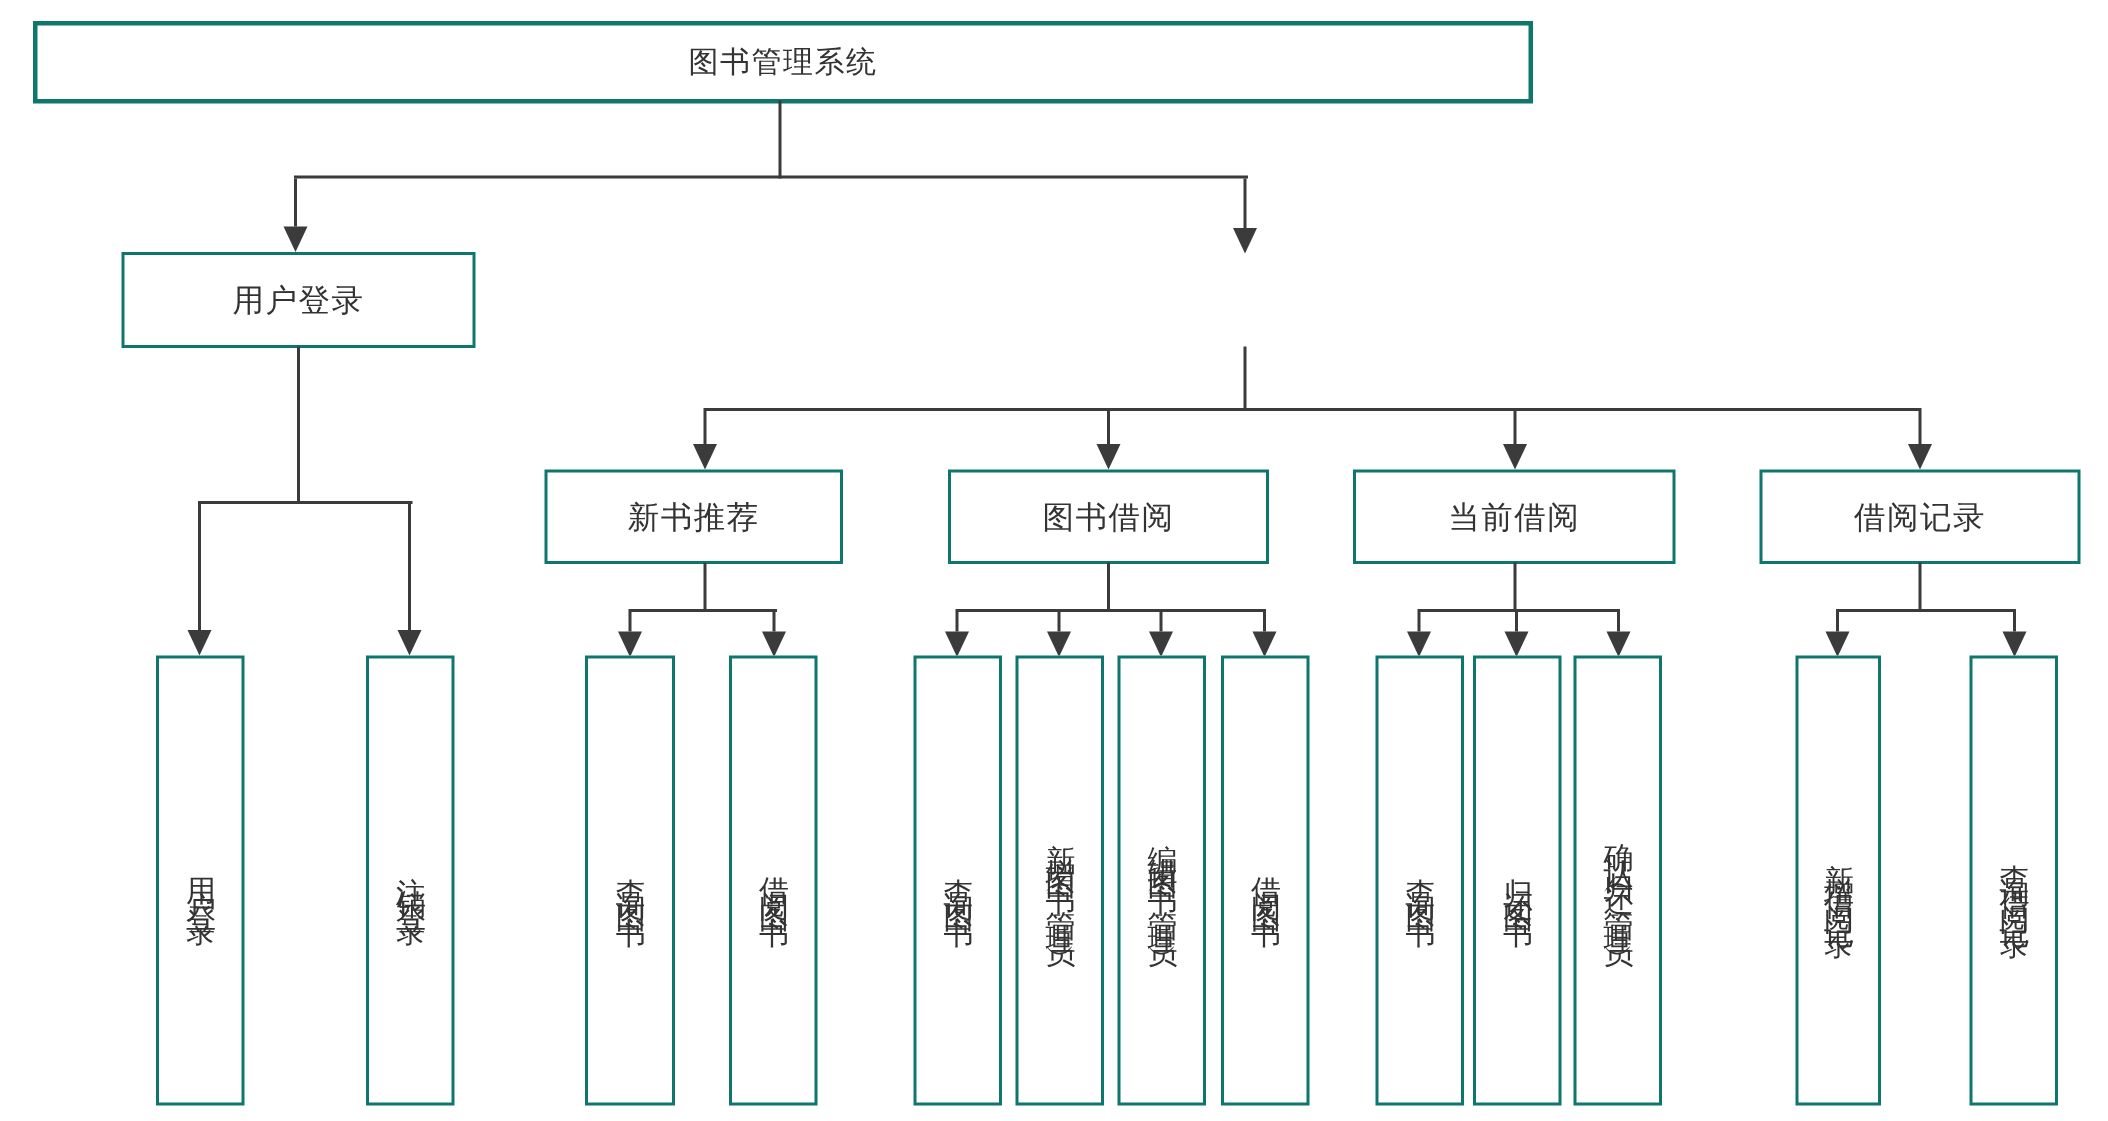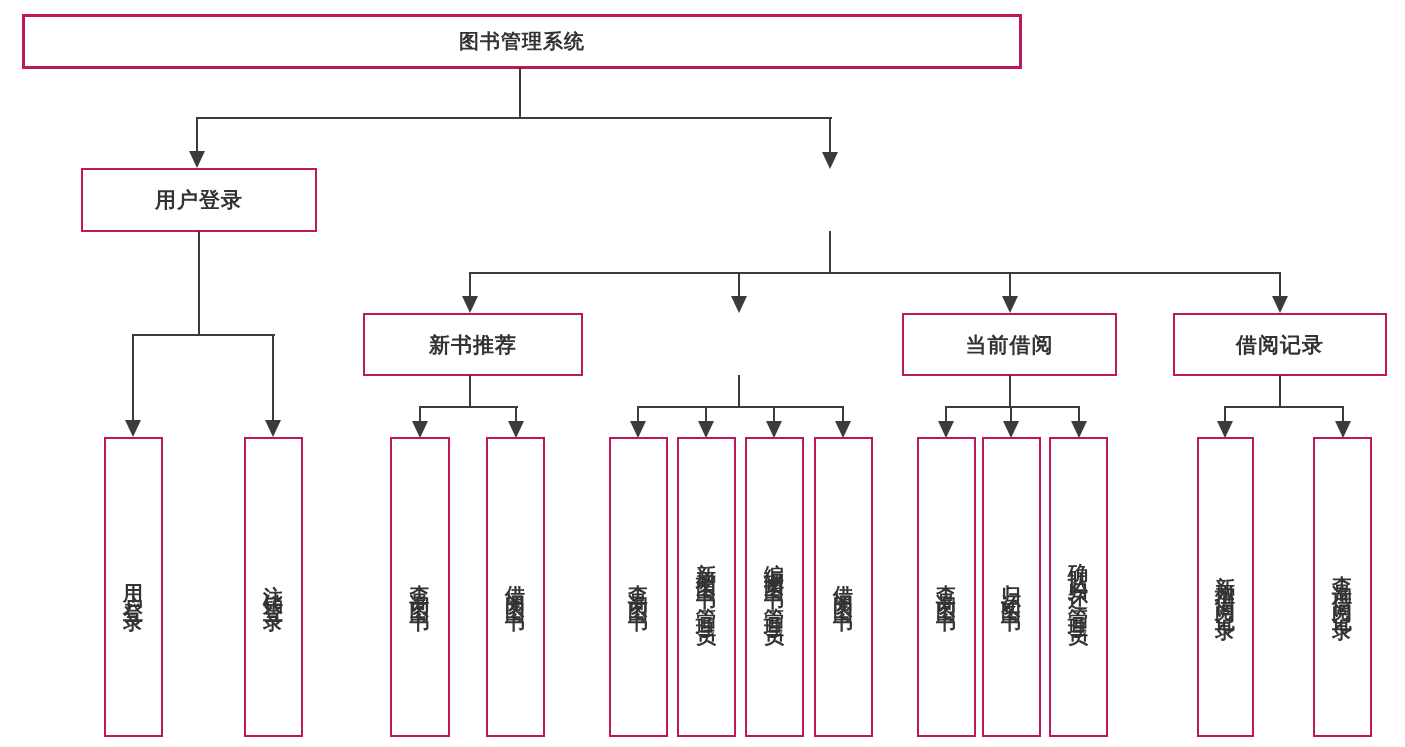--- a/index.html
+++ b/index.html
@@ -2,22 +2,22 @@
 <html><head>
 <meta charset="utf-8">
 <style>
   html,body{margin:0;padding:0;background:#ffffff;}
   .stage{
     position:relative;width:1405px;height:747px;background:#ffffff;overflow:hidden;
     font-family:"Liberation Sans", sans-serif;color:#333333;
   }
   .box{
     position:absolute;box-sizing:border-box;background:#ffffff;
-    border:2px solid #be185d;display:flex;align-items:center;justify-content:center;
-    font-size:21px;letter-spacing:1px;white-space:nowrap;font-weight:bold;
+    border:2px solid #0f766e;display:flex;align-items:center;justify-content:center;
+    font-size:21px;letter-spacing:1px;white-space:nowrap;
   }
   .root{border-width:3px;font-size:20px;}
   .vbox{
     writing-mode:vertical-rl;font-size:20px;letter-spacing:9px;
     line-height:1;white-space:normal;
   }
   .v{position:absolute;display:block;width:2px;background:#3b3b3b;}
   .h{position:absolute;display:block;height:2px;background:#3b3b3b;}
   .a{
     position:absolute;display:block;width:0;height:0;
@@ -56,21 +56,22 @@
   <i class="h" style="left:469px;top:272px;width:812px;"></i>
   <i class="v" style="left:469px;top:274px;height:22px;"></i>
   <i class="a" style="left:462px;top:296px;"></i>
   <i class="v" style="left:738px;top:274px;height:22px;"></i>
   <i class="a" style="left:731px;top:296px;"></i>
   <i class="v" style="left:1009px;top:274px;height:22px;"></i>
   <i class="a" style="left:1002px;top:296px;"></i>
   <i class="v" style="left:1279px;top:274px;height:22px;"></i>
   <i class="a" style="left:1272px;top:296px;"></i>
 
-  <div class="box" style="left:363px;top:313px;width:220px;height:63px;">新书推荐</div>
+  <div class="box" style="left:363px;top:313px;width:199px;height:63px;">新书推荐</div>
+  <div class="box" style="left:632px;top:313px;width:214px;height:63px;">图书借阅</div>
   <div class="box" style="left:1173px;top:313px;width:214px;height:63px;">借阅记录</div>
   <div class="box" style="left:902px;top:313px;width:215px;height:63px;">当前借阅</div>
 
   <i class="v" style="left:469px;top:375px;height:32px;"></i>
   <i class="h" style="left:419px;top:406px;width:99px;"></i>
   <i class="v" style="left:419px;top:408px;height:13px;"></i>
   <i class="a" style="left:412px;top:421px;"></i>
   <i class="v" style="left:515px;top:408px;height:13px;"></i>
   <i class="a" style="left:508px;top:421px;"></i>
 

